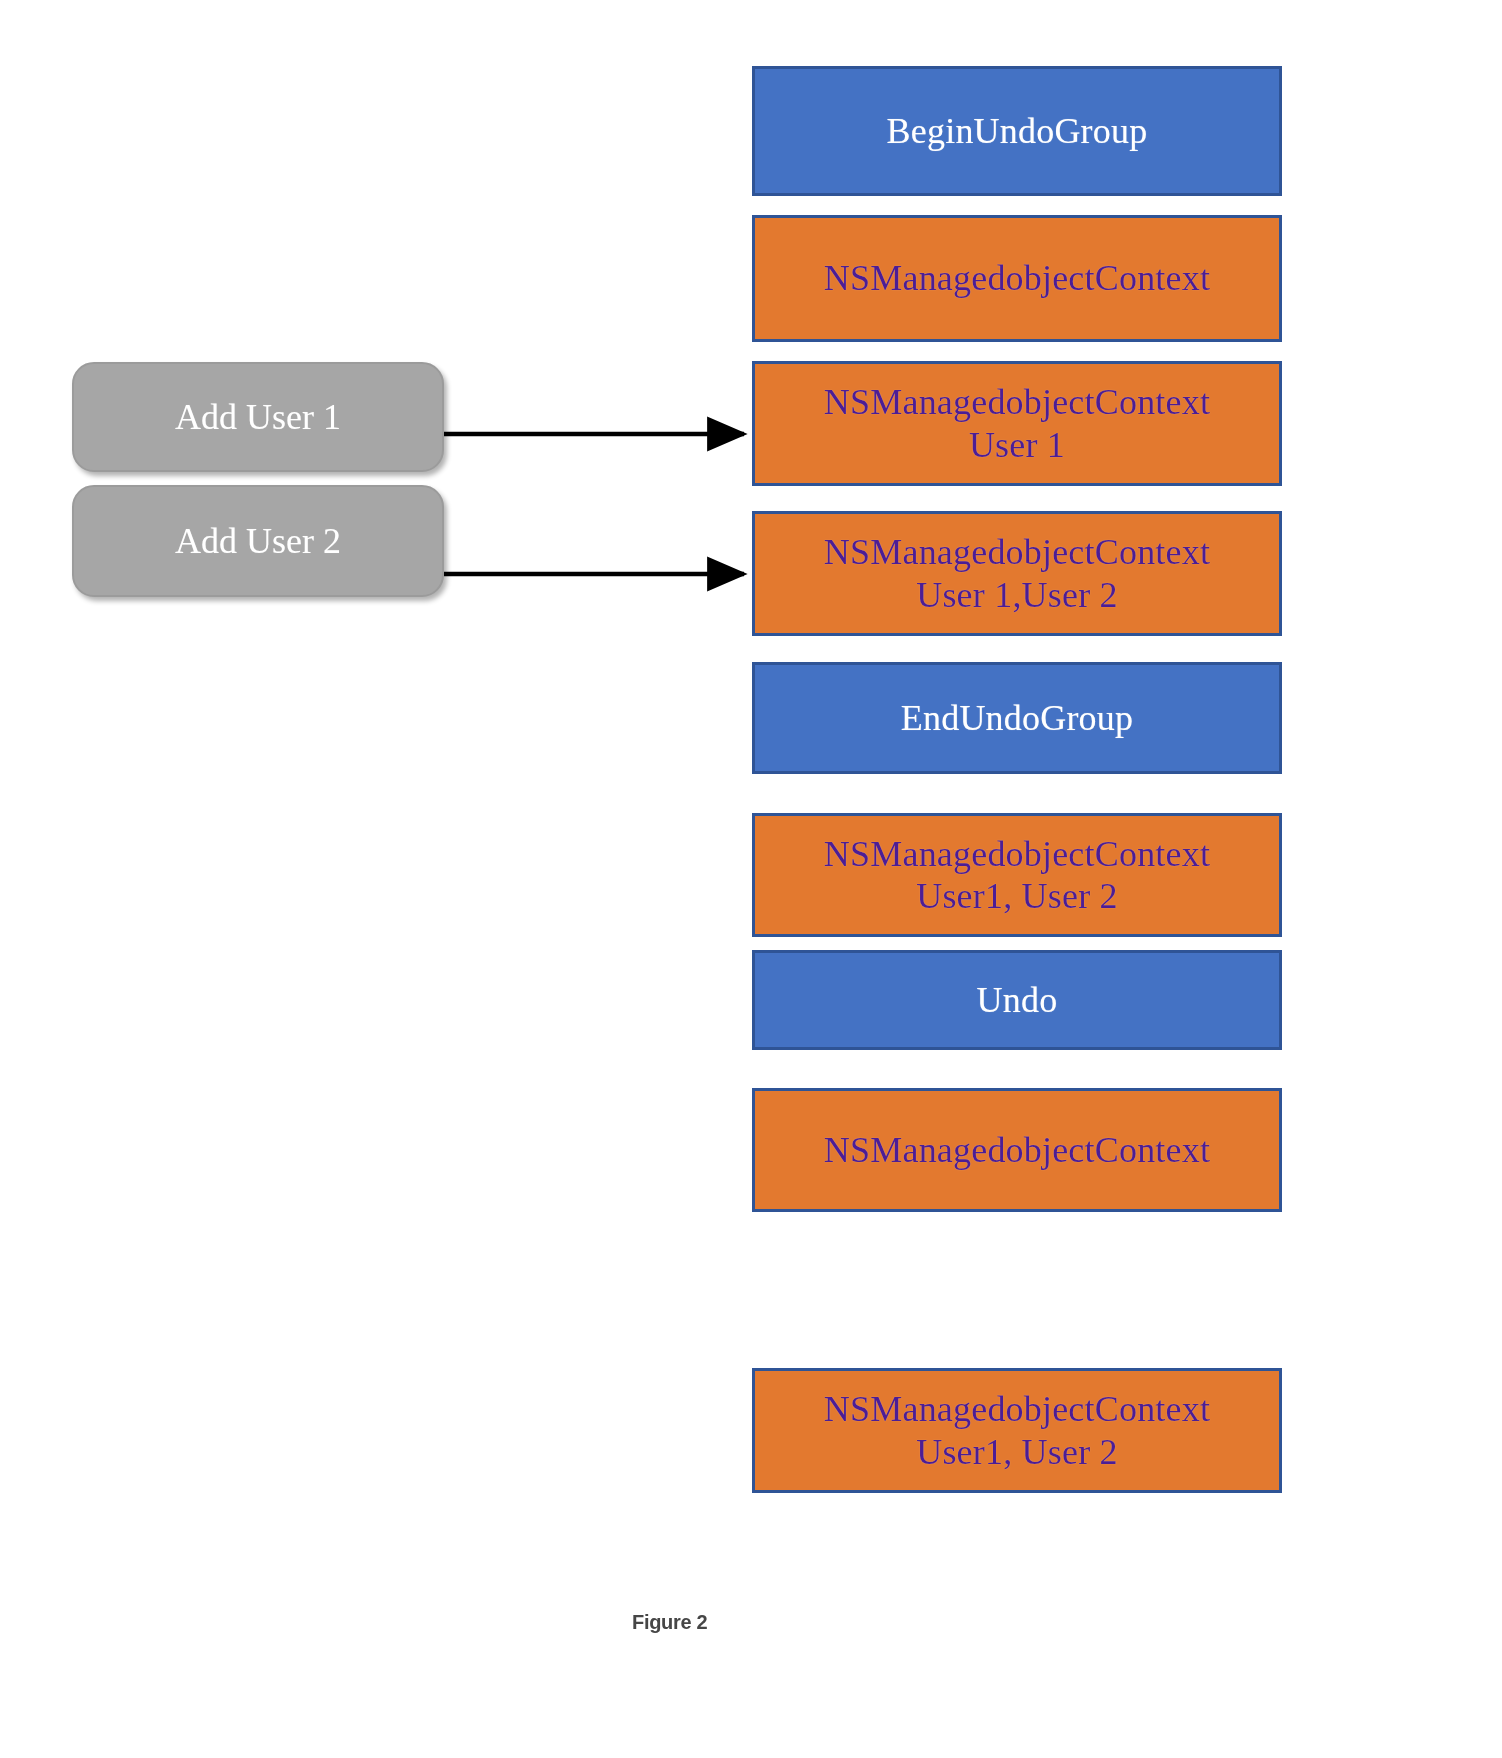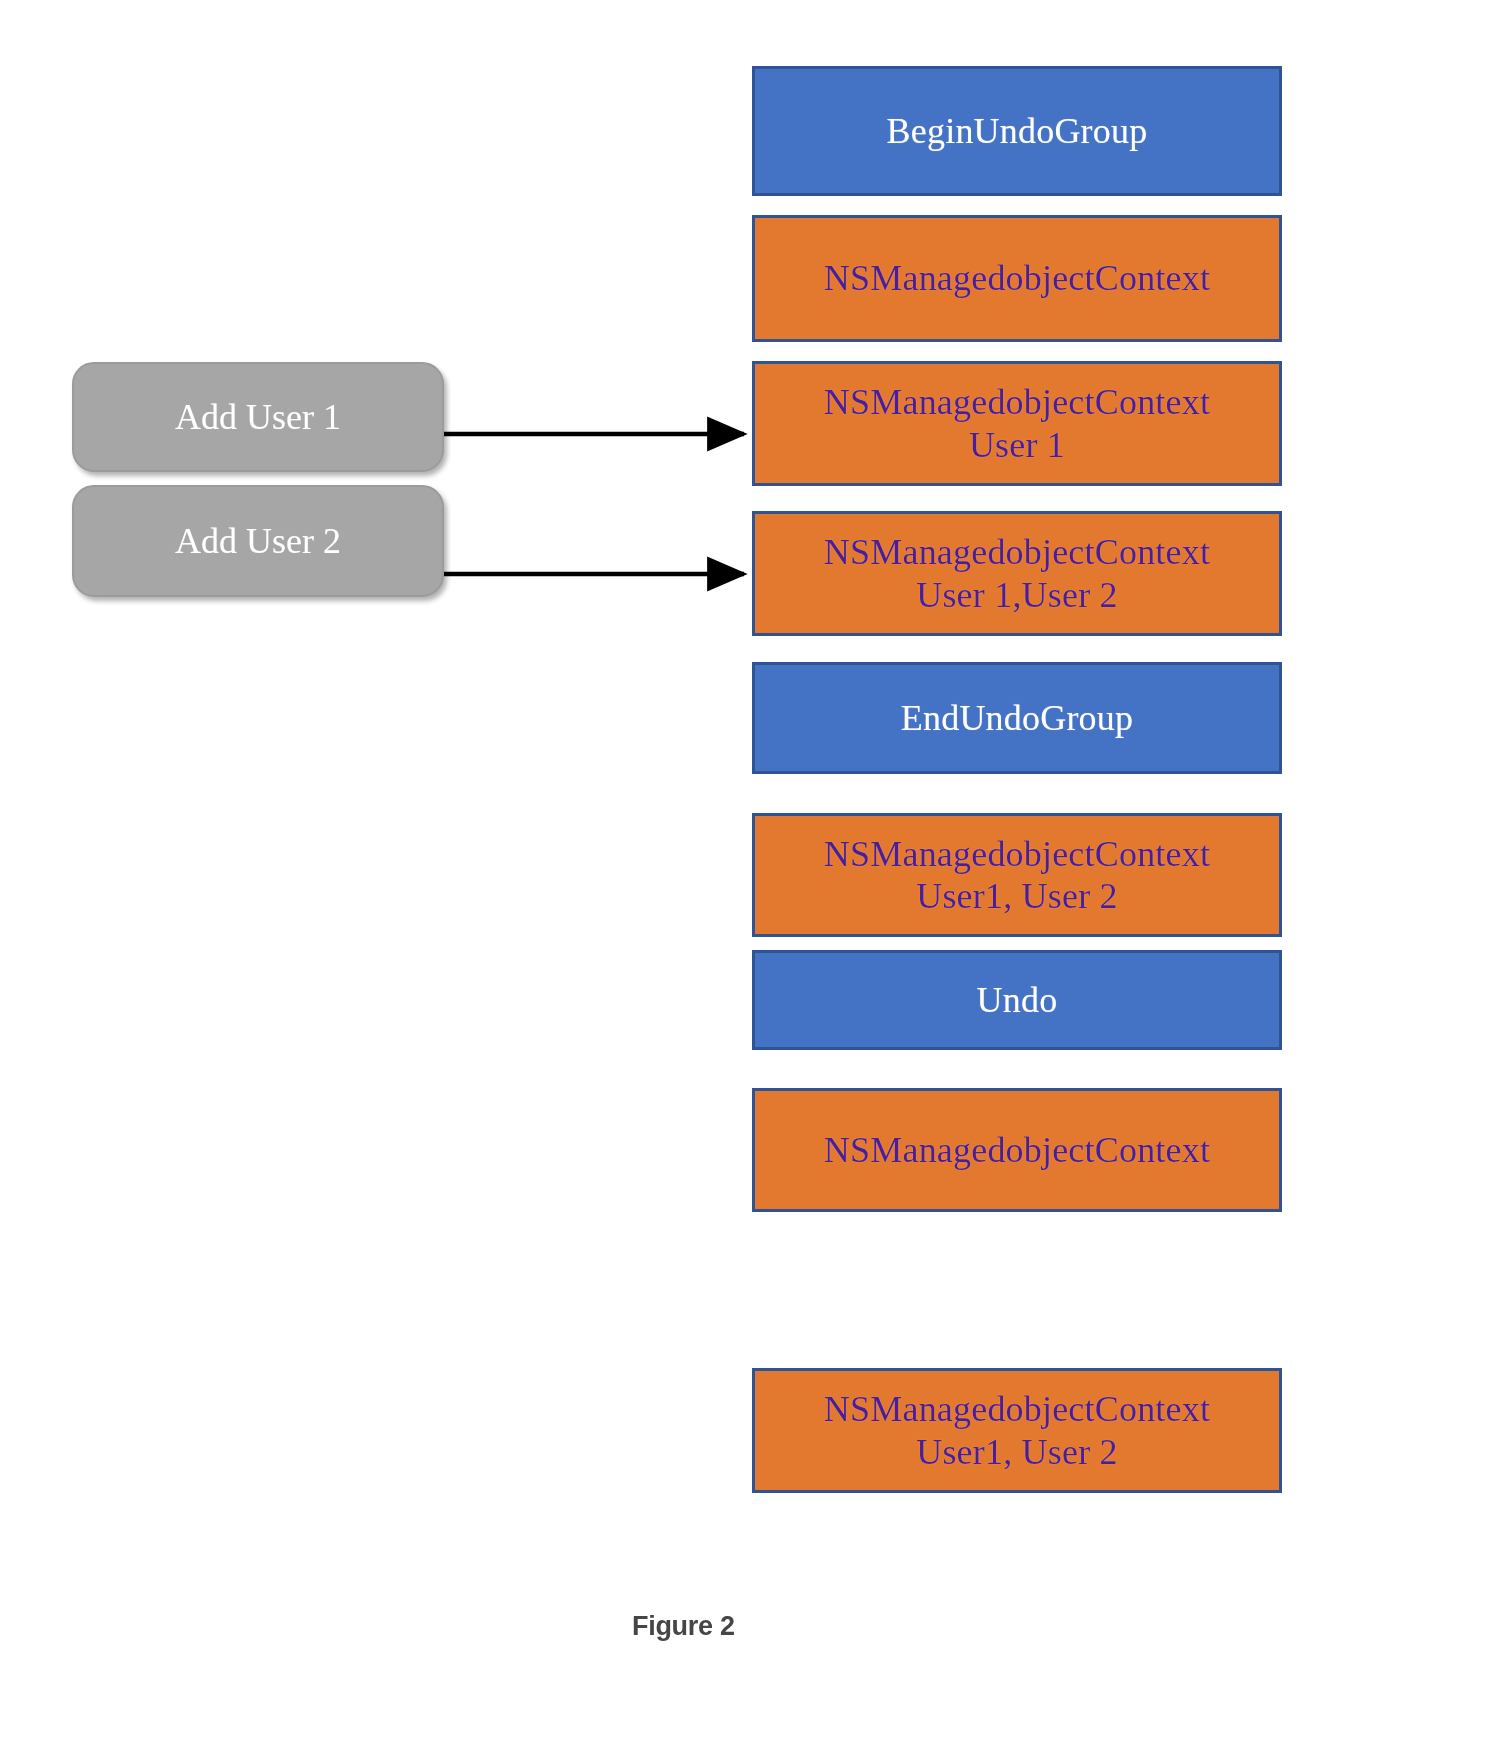--- a/index.html
+++ b/index.html
@@ -64,21 +64,21 @@
     width: 1502px;
     height: 1758px;
     pointer-events: none;
   }
 
   
   .caption {
     position: absolute;
     font-family: "Liberation Sans", "DejaVu Sans", sans-serif;
     font-weight: bold;
-    font-size: 27px;
+    font-size: 20px;
     color: #464646;
     letter-spacing: -0.3px;
   }
 </style>
 </head>
 <body>
 
 <div id="canvas">
 
   <div class="stack-box blue" style="left:752px; top:66px;   width:530px; height:130px;">BeginUndoGroup</div>

